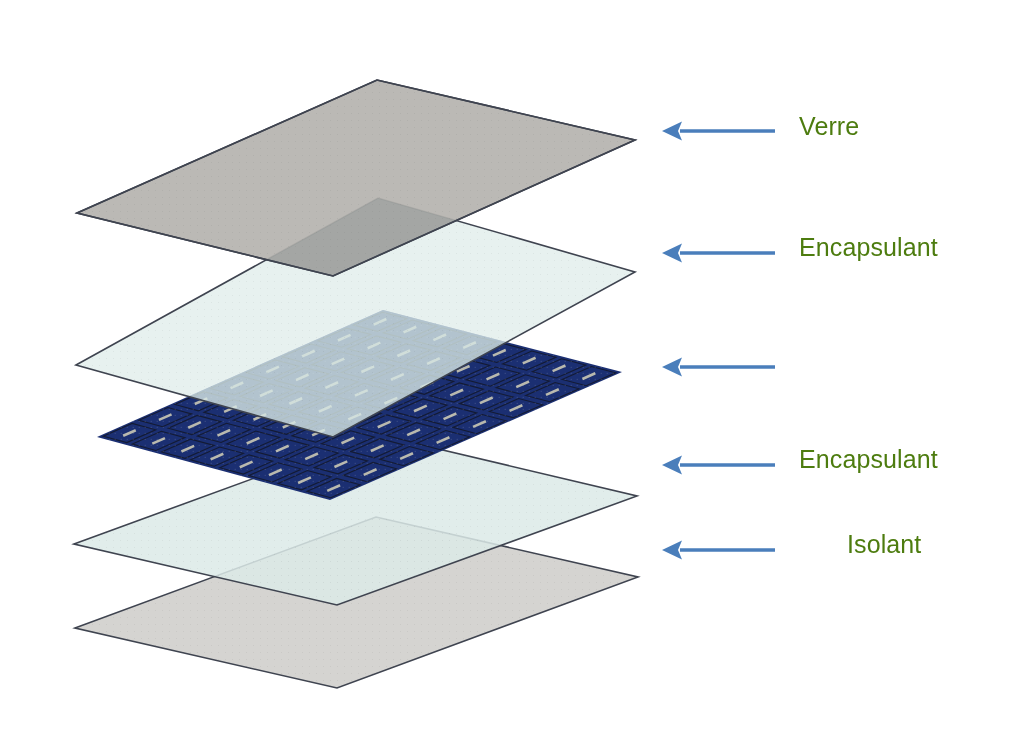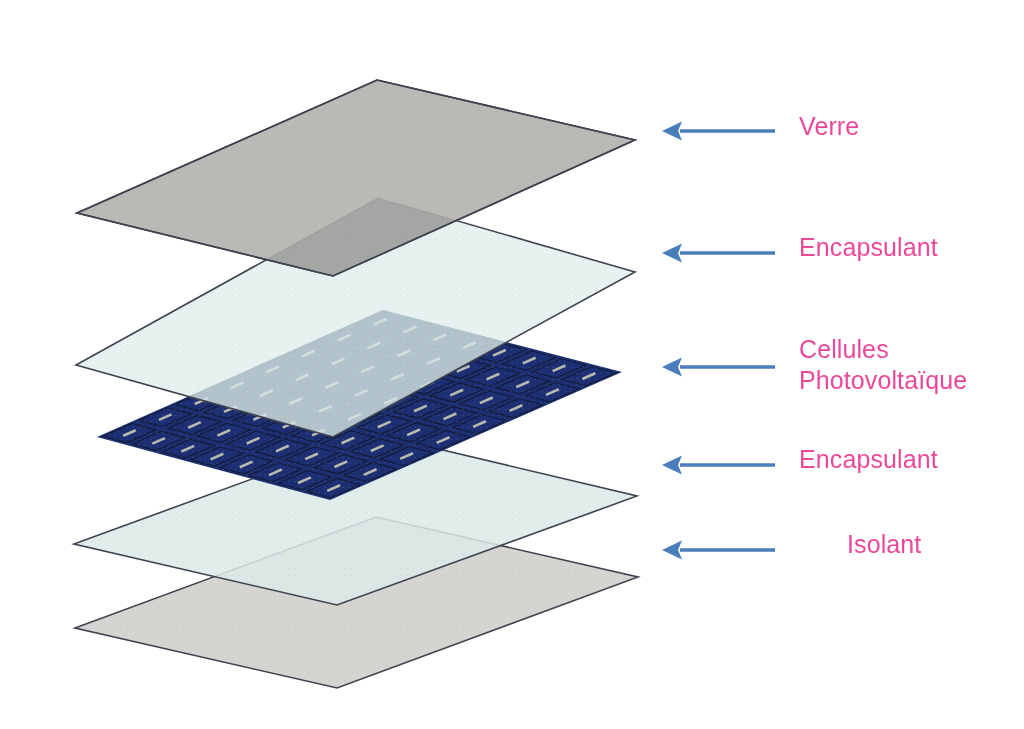--- a/index.html
+++ b/index.html
@@ -28,21 +28,21 @@
     width: 1024px;
     height: 729px;
   }
 
   
   .label {
     position: absolute;
     font-family: "Liberation Sans", sans-serif;
     font-size: 25px;
     line-height: 1.22;
-    color: #ec4899;
+    color: #4d7c0f;
     white-space: pre-line;
     letter-spacing: 0.1px;
   }
   .label-verre        { left: 799px; top: 111px; }
   .label-encap-top    { left: 799px; top: 232px; }
   .label-cellules     { left: 799px; top: 334px; }
   .label-encap-bottom { left: 799px; top: 444px; }
   .label-isolant      { left: 799px; top: 529px; margin-left: 48px; }
 </style>
 </head>
@@ -260,20 +260,18 @@
           <line x1="775" y1="550" x2="680" y2="550" stroke="#4a7ebb" stroke-width="3.4"></line>
           <polygon points="662,550 682,540.5 678,550 682,559.5" fill="#4a7ebb"></polygon>
         </g>
       </g>
   </svg>
 
   <div class="label label-verre">Verre</div>
 
   <div class="label label-encap-top">Encapsulant</div>
 
-  <div class="label label-cellules">Cellules
-Photovoltaïque</div>
 
   <div class="label label-encap-bottom">Encapsulant</div>
 
   <div class="label label-isolant">Isolant</div>
 
 </div>
 
 </body></html>

